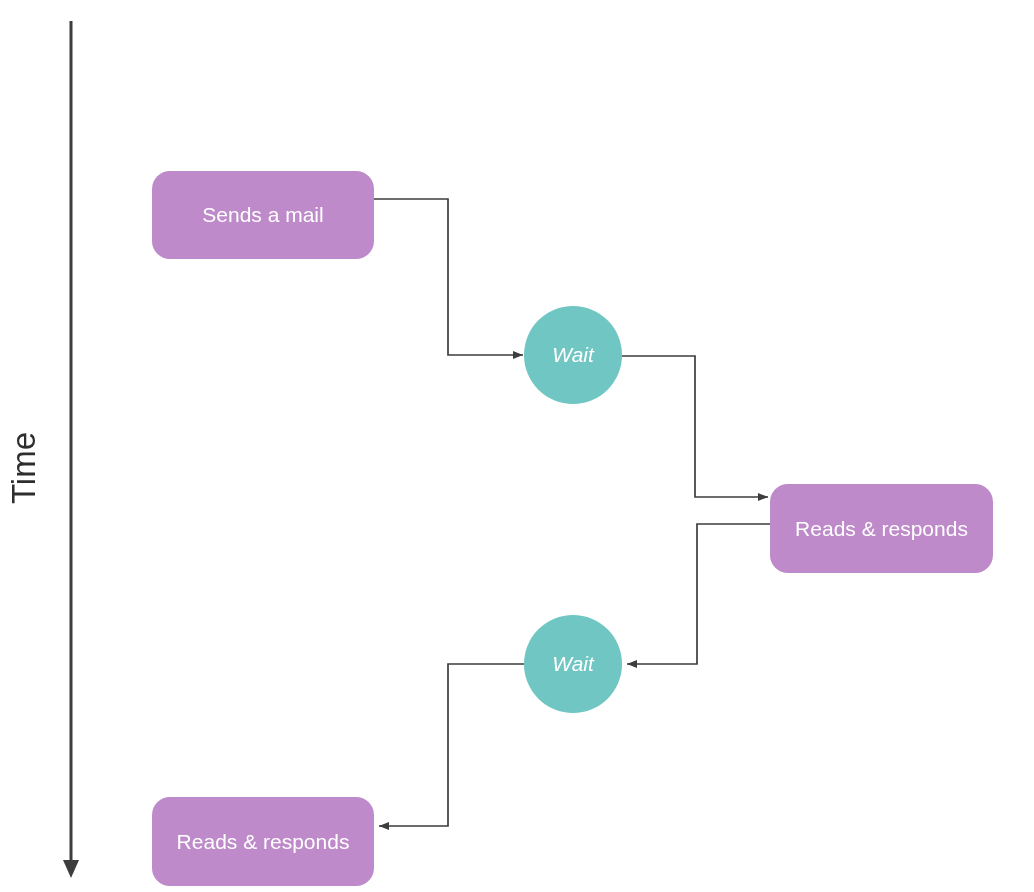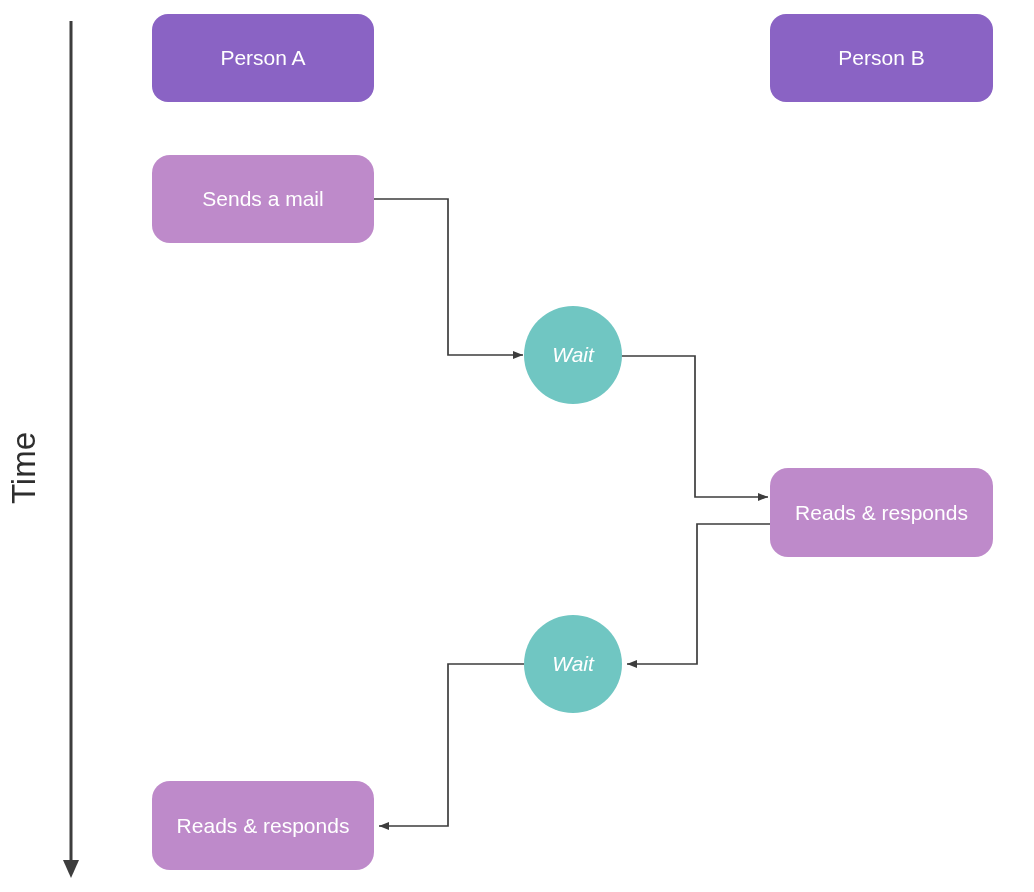--- a/index.html
+++ b/index.html
@@ -51,20 +51,21 @@
     text-align:center;
     line-height:1.2;
   }
   .lane-header{
     background:var(--lane-header);
     border-radius:16px;
   }
   .action{
     background:var(--action-node);
     border-radius:18px;
+    margin-top:16px;
   }
   .wait{
     background:var(--wait-node);
     border-radius:50%;
     font-style:italic;
   }
   .time-label{
     position:absolute;
     left:-36px;
     top:448px;
@@ -99,27 +100,21 @@
 
     <path class="connector" d="M 621 356 L 695 356 L 695 497 L 768 497" marker-end="url(#arrow)"></path>
 
     <path class="connector" d="M 770 524 L 697 524 L 697 664 L 627 664" marker-end="url(#arrow)"></path>
 
     <path class="connector" d="M 524 664 L 448 664 L 448 826 L 379 826" marker-end="url(#arrow)"></path>
   </svg>
 
   <div class="time-label">Time</div>
 
-  <div class="node lane-header" style="left:152px; top:14px; width:222px; height:88px;">
-    <span>Person A</span>
-  </div>
 
-  <div class="node lane-header" style="left:770px; top:14px; width:223px; height:88px;">
-    <span>Person B</span>
-  </div>
 
   <div class="node action" style="left:152px; top:155px; width:222px; height:88px;">
     <span>Sends a mail</span>
   </div>
 
   <div class="node wait" style="left:524px; top:306px; width:98px; height:98px;">
     <span>Wait</span>
   </div>
 
   <div class="node action" style="left:770px; top:468px; width:223px; height:89px;">

